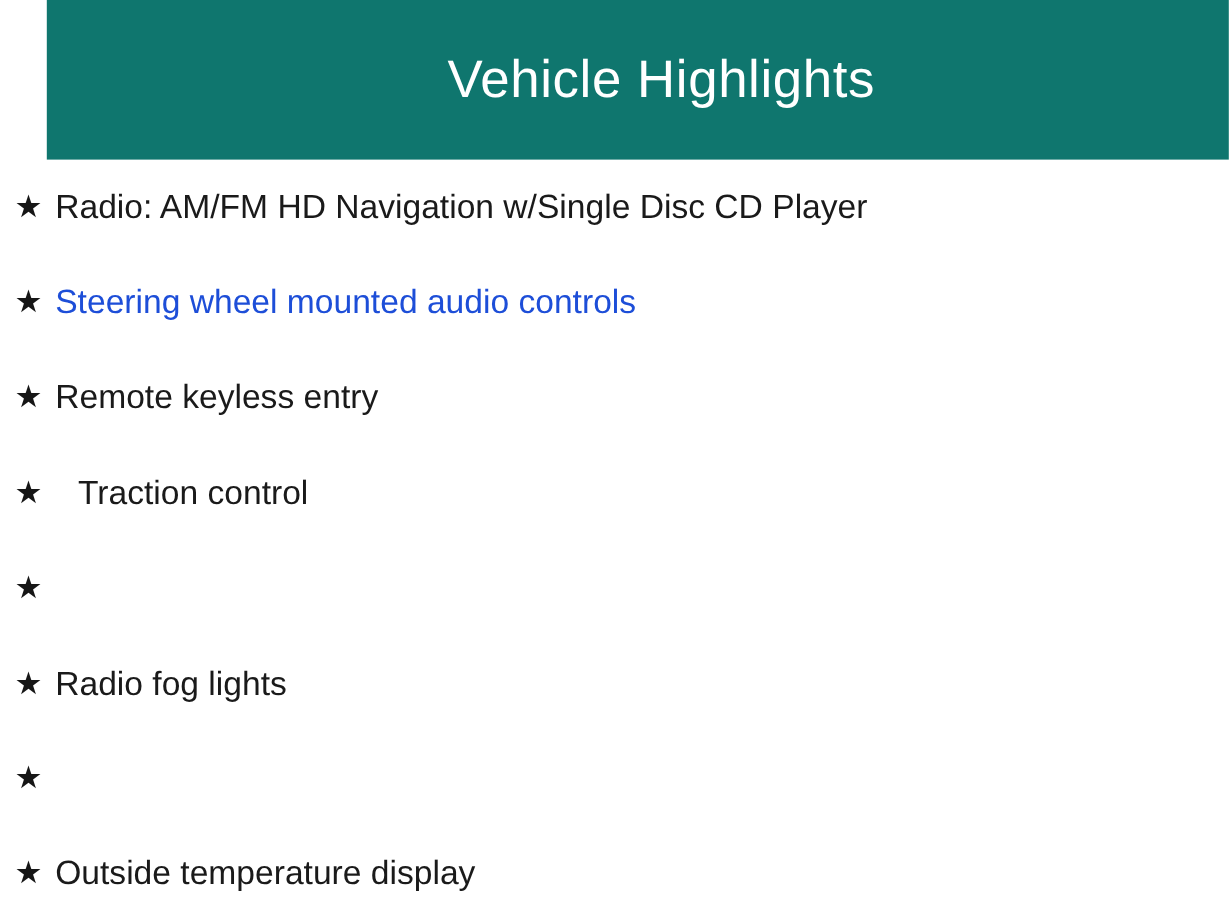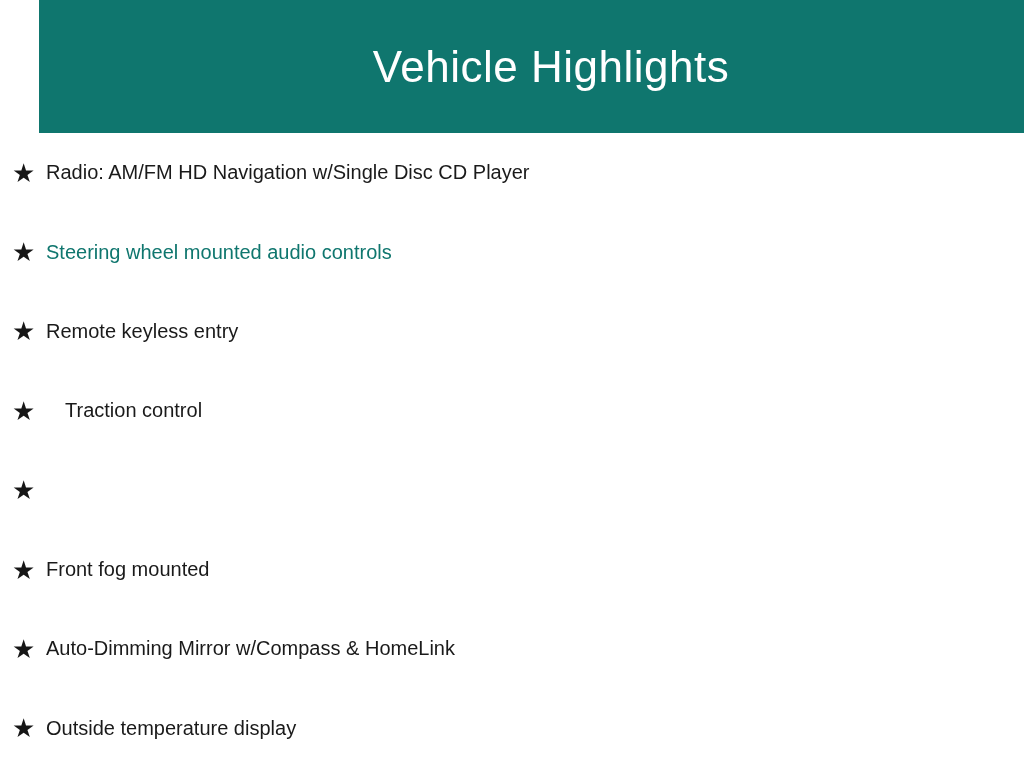--- a/index.html
+++ b/index.html
@@ -48,57 +48,56 @@
     flex: 0 0 auto;
     width: 23px;
     margin-right: 11px;
     font-family: "DejaVu Sans", sans-serif;
     font-size: 26px;
     line-height: 1;
     color: #161616;
     text-align: left;
   }
   .label {
-    font-size: 20px;
+    font-size: 28px;
     color: #1a1a1a;
     white-space: nowrap;
   }
 </style>
 </head>
 <body style="background: rgb(255, 255, 255);">
 
 <header class="header" style="background: #0f766e; margin-left: 39px;">
   <h1 class="title" style="color: rgb(255, 255, 255);">Vehicle Highlights</h1>
 </header>
 
 <ul class="list" id="highlights-list">
     <li class="item">
       <span class="star">★</span>
       <span class="label" style="color: rgb(26, 26, 26);">Radio: AM/FM HD Navigation w/Single Disc CD Player</span>
     </li>
     <li class="item">
       <span class="star">★</span>
-      <span class="label" style="color: #0f766e; text-align: right;">Steering wheel mounted audio controls</span>
+      <span class="label" style="color: #1d4ed8; text-align: right;">Steering wheel mounted audio controls</span>
     </li>
     <li class="item">
       <span class="star">★</span>
       <span class="label" style="color: rgb(26, 26, 26);">Remote keyless entry</span>
     </li>
     <li class="item">
       <span class="star">★</span>
       <span class="label" style="color: rgb(26, 26, 26); margin-left: 19px;">Traction control</span>
     </li>
     <li class="item">
       <span class="star">★</span>
     </li>
     <li class="item">
       <span class="star">★</span>
-      <span class="label" style="color: rgb(26, 26, 26);">Front fog mounted</span>
+      <span class="label" style="color: rgb(26, 26, 26);">Radio fog lights</span>
     </li>
     <li class="item">
       <span class="star">★</span>
-      <span class="label" style="color: rgb(26, 26, 26);">Auto-Dimming Mirror w/Compass &amp; HomeLink</span>
     </li>
     <li class="item">
       <span class="star">★</span>
       <span class="label" style="color: rgb(26, 26, 26);">Outside temperature display</span>
     </li>
   </ul>
 
 </body></html>

